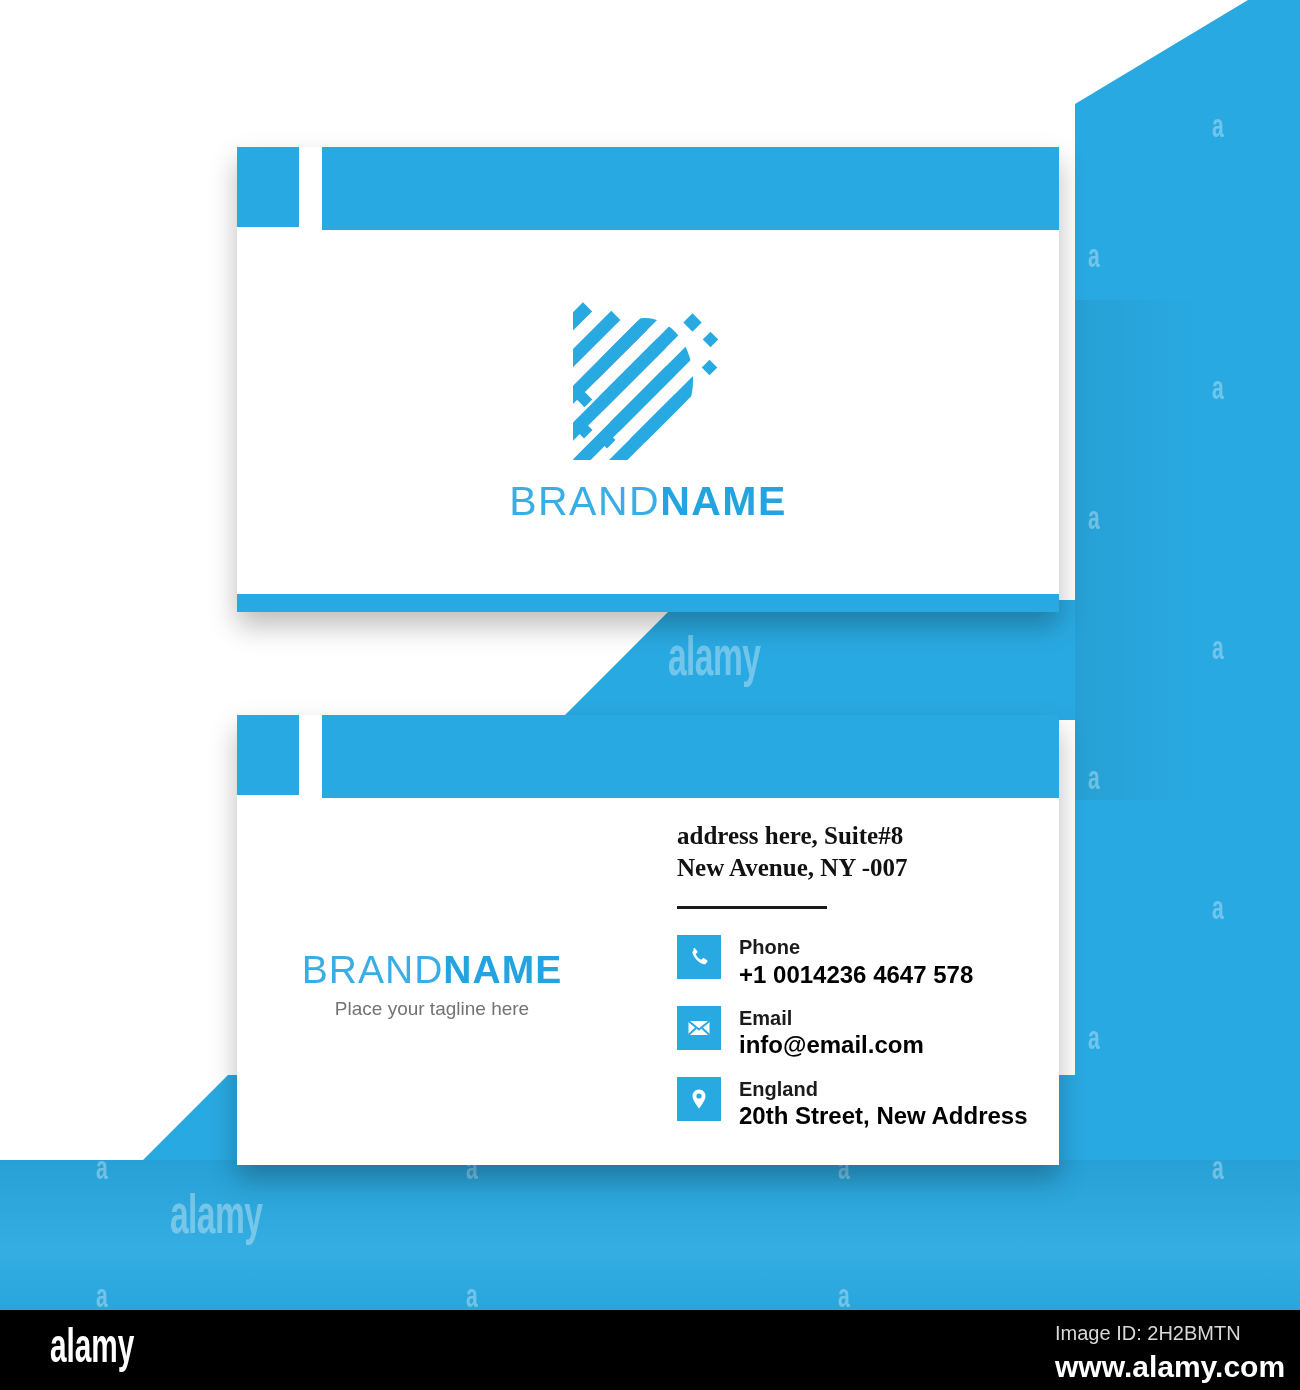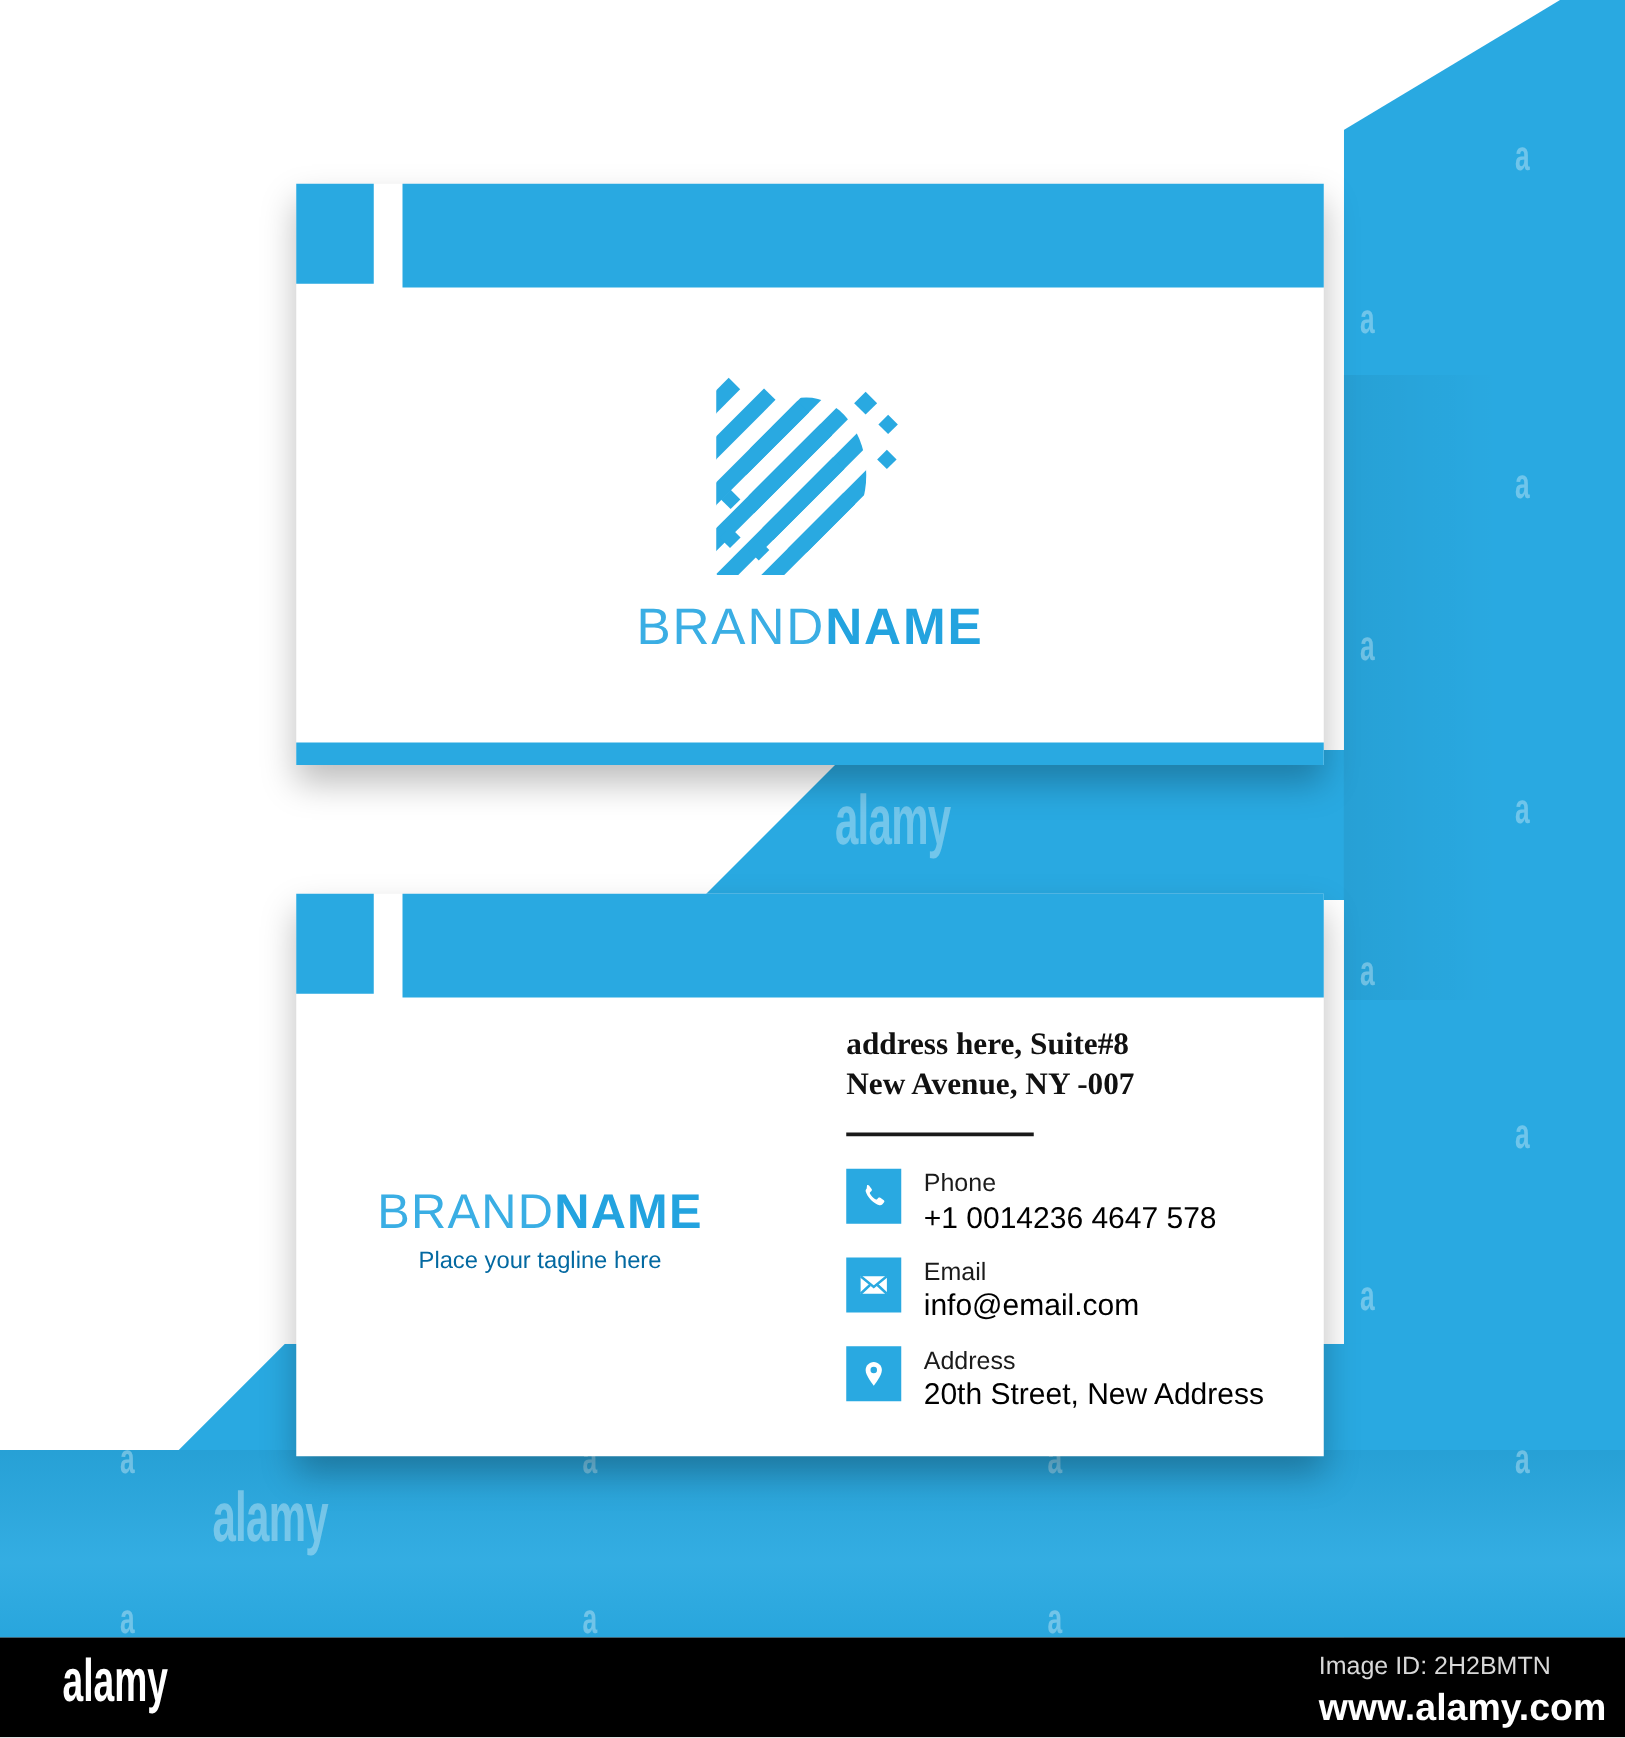--- a/index.html
+++ b/index.html
@@ -134,21 +134,21 @@
 
   
   .back-inner{
     position:absolute;left:0;top:83px;width:822px;height:367px;
   }
   .back-left{
     position:absolute;left:0px;top:150px;width:390px;text-align:center;
   }
   .back-left .brand-line{ font-size:39px; letter-spacing:1px; }
   .tagline{
-    margin-top:6px;font-size:19px;color:#0369a1;font-weight:400;
+    margin-top:6px;font-size:19px;color:#737373;font-weight:400;
   }
 
   .back-right{
     position:absolute;left:440px;top:22px;width:360px;
   }
   .addr{
     font-family:"Liberation Serif", serif;
     font-weight:700;
     font-size:25px;
     color:#111111;
@@ -159,21 +159,21 @@
     width:150px;height:3px;background:#1a1a1a;margin:22px 0 26px 0;
   }
   .contact-row{
     display:flex;align-items:flex-start;margin-bottom:17px;
   }
   .ic{
     width:44px;height:44px;background:#29a9e1;flex:0 0 44px;
     display:flex;align-items:center;justify-content:center;margin-right:18px;
   }
   .ic svg{ display:block; }
-  .c-txt{ padding-top:1px; }
+  .c-txt{ padding-top:1px;font-weight:bold; }
   .c-label{ font-size:20px;color:#1b1b1b;line-height:1.18; }
   .c-value{ font-size:24px;color:#000000;line-height:1.22;white-space:nowrap; }
 
   
   #footer{
     position:absolute;left:0;top:1310px;width:1300px;height:80px;
     background:#000000;
   }
   #footer .f-logo{
     position:absolute;left:50px;top:12px;
@@ -341,21 +341,21 @@
         </div>
 
         <div class="contact-row">
           <div class="ic">
             <svg width="24" height="24" viewBox="0 0 24 24">
               <path d="M12 2.5c-3.6 0-6.5 2.9-6.5 6.5 0 4.8 6.5 12.5 6.5 12.5s6.5-7.7 6.5-12.5c0-3.6-2.9-6.5-6.5-6.5z" fill="#ffffff"></path>
               <circle cx="12" cy="9" r="2.6" fill="#29a9e1"></circle>
             </svg>
           </div>
           <div class="c-txt">
-            <div class="c-label">Address</div>
+            <div class="c-label">England</div>
             <div class="c-value">20th Street, New Address</div>
           </div>
         </div>
 
       </div>
     </div>
   </div>
 
   <div id="footer">
     <span class="f-logo">alamy</span>

